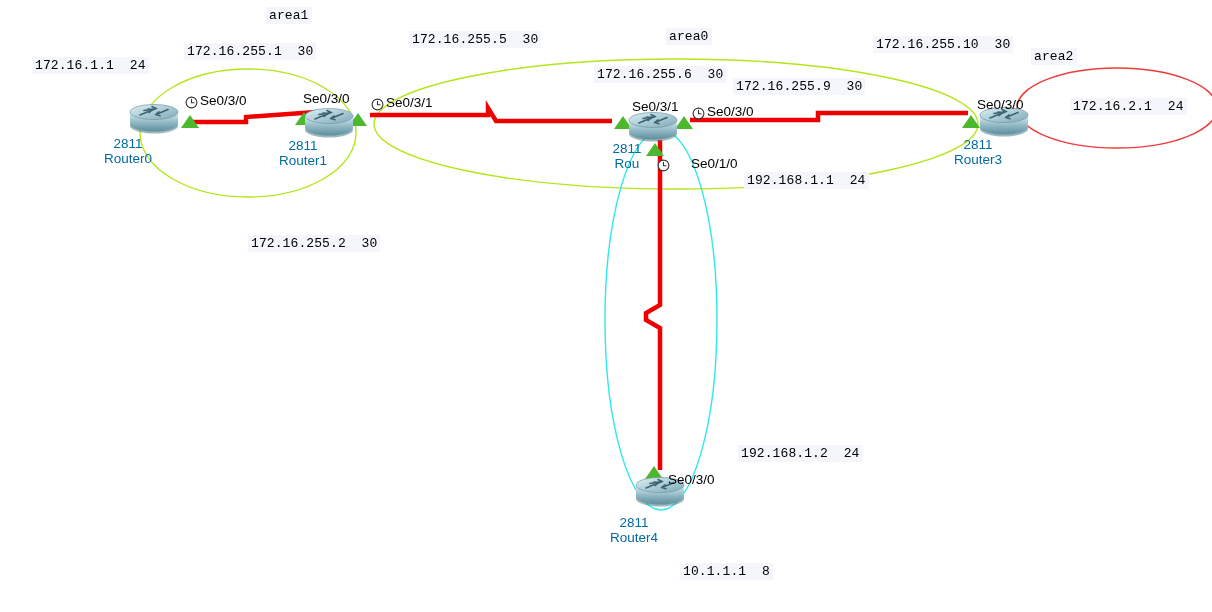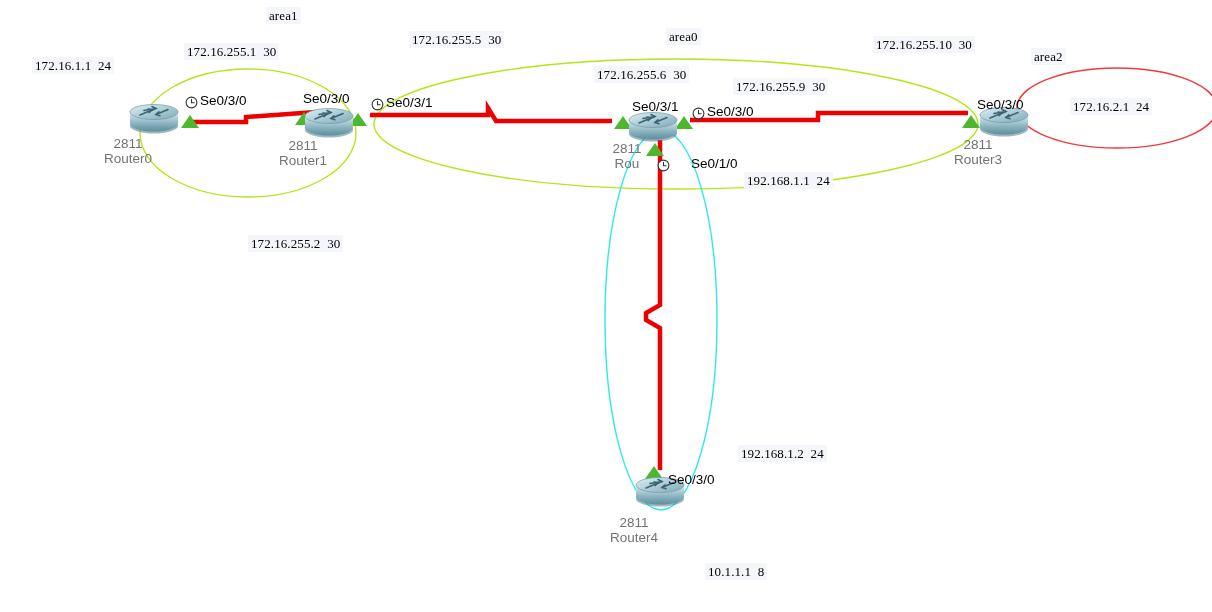--- a/index.html
+++ b/index.html
@@ -20,21 +20,21 @@
   }
   #vector-layer {
     position: absolute;
     left: 0;
     top: 0;
     width: 1212px;
     height: 612px;
   }
   .lbl {
     position: absolute;
-    font-family: Liberation Serif, serif;
+    font-family: Liberation Mono, monospace;
     font-size: 13px;
     line-height: 15px;
     color: #000000;
     background: #f4f6fc;
     white-space: pre;
     padding: 1px 3px;
     letter-spacing: 0.1px;
   }
   .iface-lbl {
     position: absolute;
@@ -43,21 +43,21 @@
     line-height: 15px;
     color: #000000;
     background: transparent;
     white-space: pre;
   }
   .dev-lbl {
     position: absolute;
     font-family: "Liberation Sans", sans-serif;
     font-size: 13.5px;
     line-height: 15px;
-    color: #737373;
+    color: #0369a1;
     background: transparent;
     white-space: pre;
     text-align: center;
   }
   .clock-ic {
     position: absolute;
     width: 13px;
     height: 13px;
   }
 </style>
@@ -129,21 +129,21 @@
       <div class="lbl" style="left: 12px; top: 57px; margin-left: 20px;">172.16.1.1  24</div>
       <div class="lbl" style="left: 184px; top: 43px; text-align: right;">172.16.255.1  30</div>
       <div class="lbl" style="left: 248px; top: 235px;">172.16.255.2  30</div>
       <div class="lbl" style="left: 409px; top: 31px;">172.16.255.5  30</div>
       <div class="lbl" style="left: 594px; top: 66px;">172.16.255.6  30</div>
       <div class="lbl" style="left: 733px; top: 78px;">172.16.255.9  30</div>
       <div class="lbl" style="left: 873px; top: 36px;">172.16.255.10  30</div>
       <div class="lbl" style="left: 1070px; top: 98px;">172.16.2.1  24</div>
       <div class="lbl" style="left: 744px; top: 172px;">192.168.1.1  24</div>
       <div class="lbl" style="left: 738px; top: 445px;">192.168.1.2  24</div>
-      <div class="lbl" style="left: 705px; top: 563px;">10.1.1.1  8</div>
+      <div class="lbl" style="left: 680px; top: 563px;">10.1.1.1  8</div>
     </div>
   <div id="area-labels">
       <div class="lbl" style="left: 266px; top: 7px;">area1</div>
       <div class="lbl" style="left: 666px; top: 28px;">area0</div>
       <div class="lbl" style="left: 1031px; top: 48px;">area2</div>
     </div>
   <div id="iface-labels">
       <div class="iface-lbl" style="left: 200px; top: 93px;">Se0/3/0</div>
       <div class="iface-lbl" style="left: 303px; top: 91px;">Se0/3/0</div>
       <div class="iface-lbl" style="left: 386px; top: 95px;">Se0/3/1</div>

